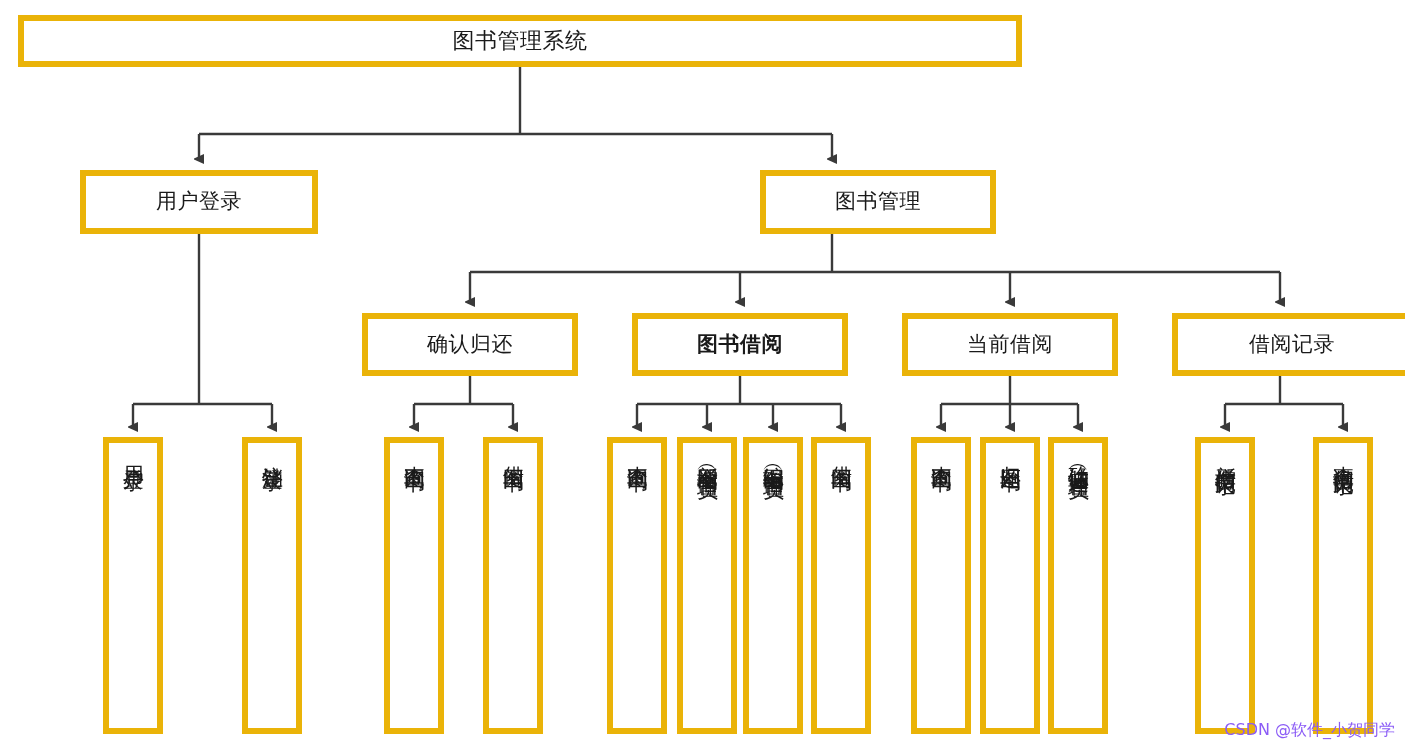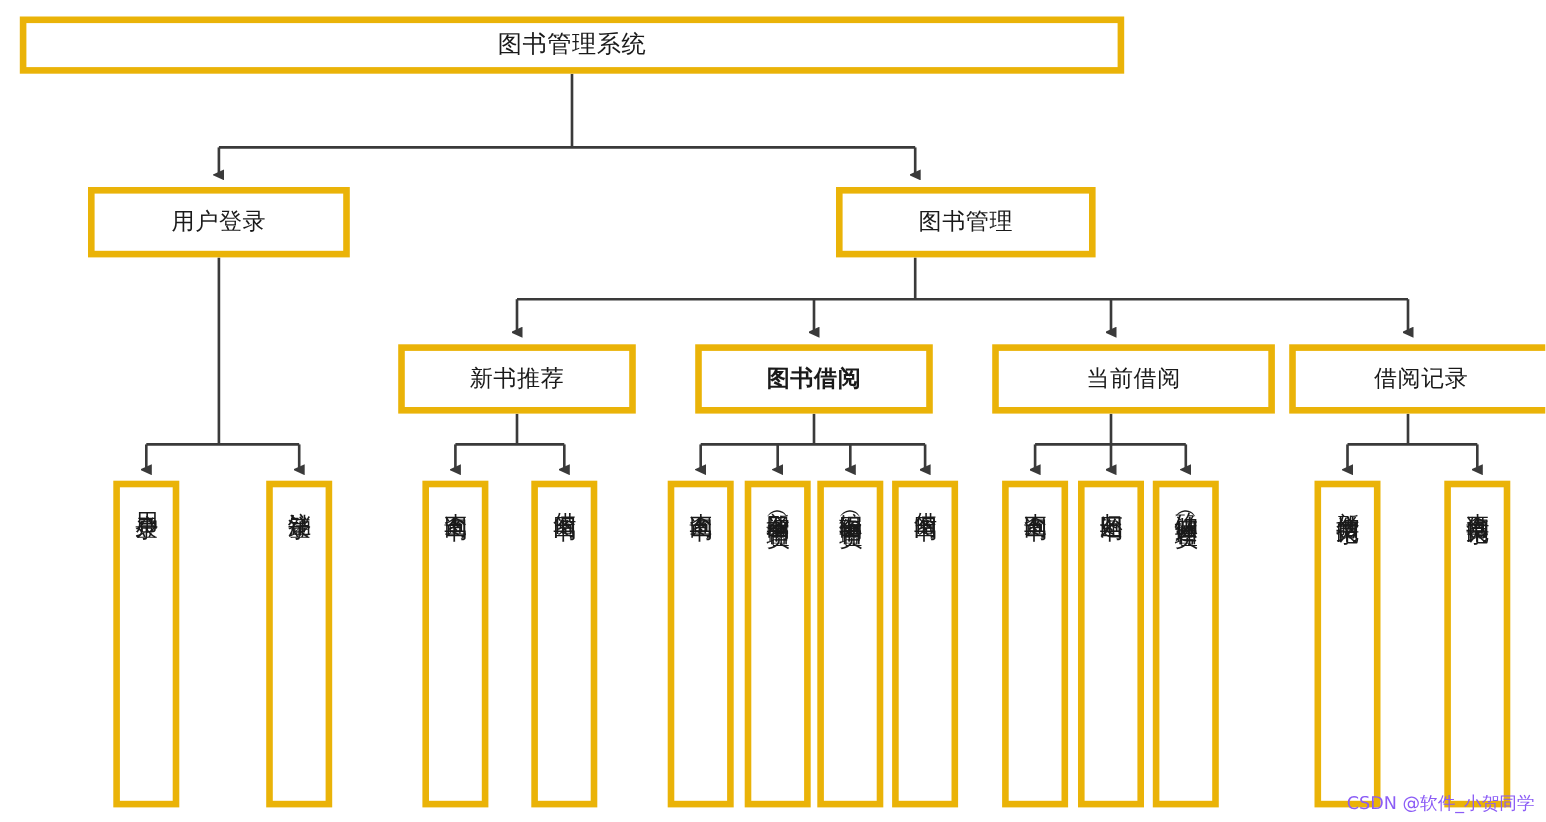--- a/index.html
+++ b/index.html
@@ -132,28 +132,28 @@
 
   <div class="node horiz" style="left:80px; top:170px; width:238px; height:64px;">
     <span class="lbl">用户登录</span>
   </div>
 
   <div class="node horiz" style="left:712px; top:170px; width:236px; height:64px;margin-left:48px;">
     <span class="lbl">图书管理</span>
   </div>
 
   <div class="node horiz" style="left:362px; top:313px; width:216px; height:63px;">
-    <span class="lbl">新书推荐</span>
+    <span class="lbl">确认归还</span>
   </div>
 
   <div class="node horiz" style="left:632px; top:313px; width:216px; height:63px;font-weight:bold;">
     <span class="lbl">图书借阅</span>
   </div>
 
-  <div class="node horiz" style="left:902px; top:313px; width:257px; height:63px;justify-content:center;">
+  <div class="node horiz" style="left:902px; top:313px; width:216px; height:63px;justify-content:center;">
     <span class="lbl">当前借阅</span>
   </div>
 
   <div class="node horiz" style="left:1172px; top:313px; width:240px; height:63px;">
     <span class="lbl">借阅记录</span>
   </div>
 
   <div class="node vert" style="left:103px; top:437px; width:60px; height:297px;">
     <span class="lbl">用户登录</span>
   </div>

